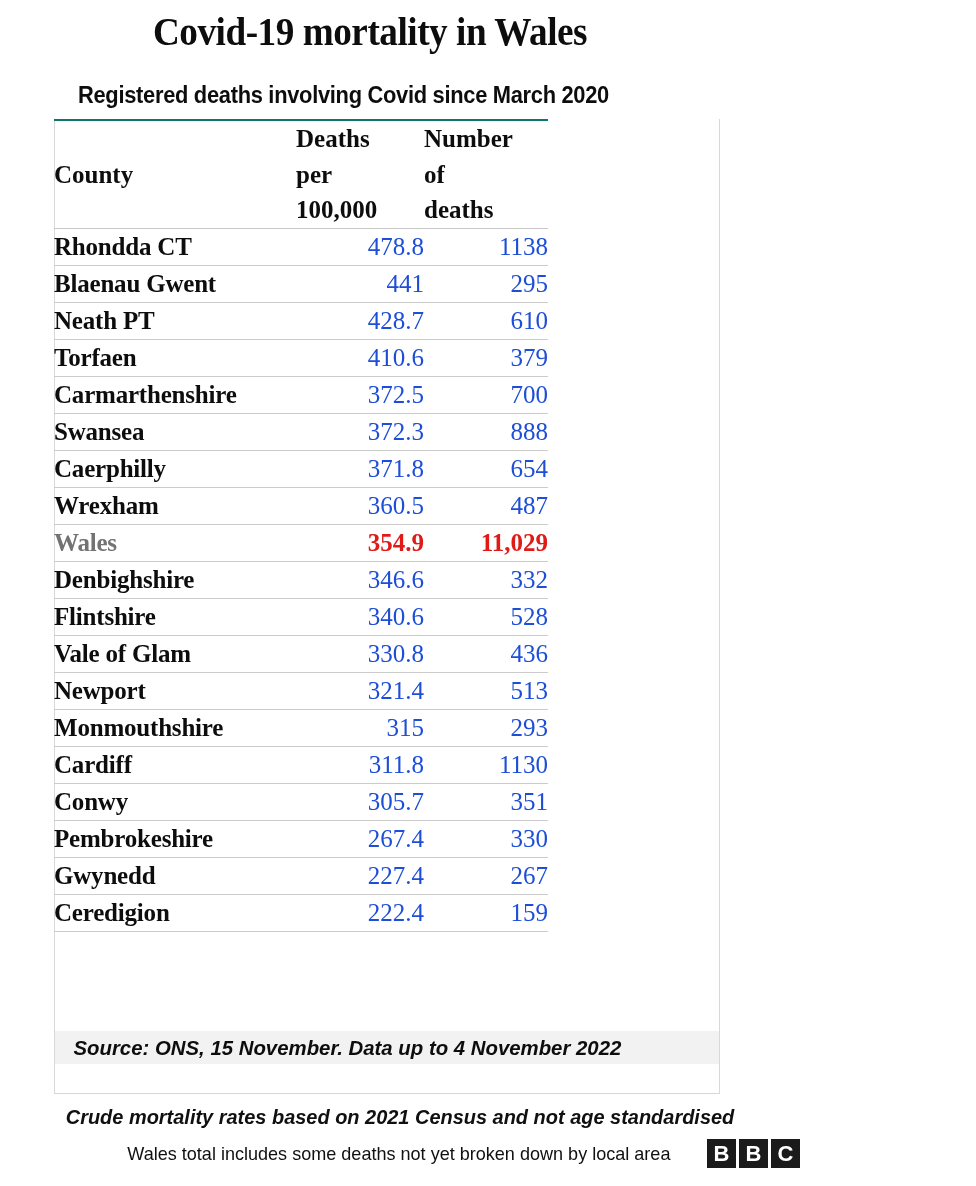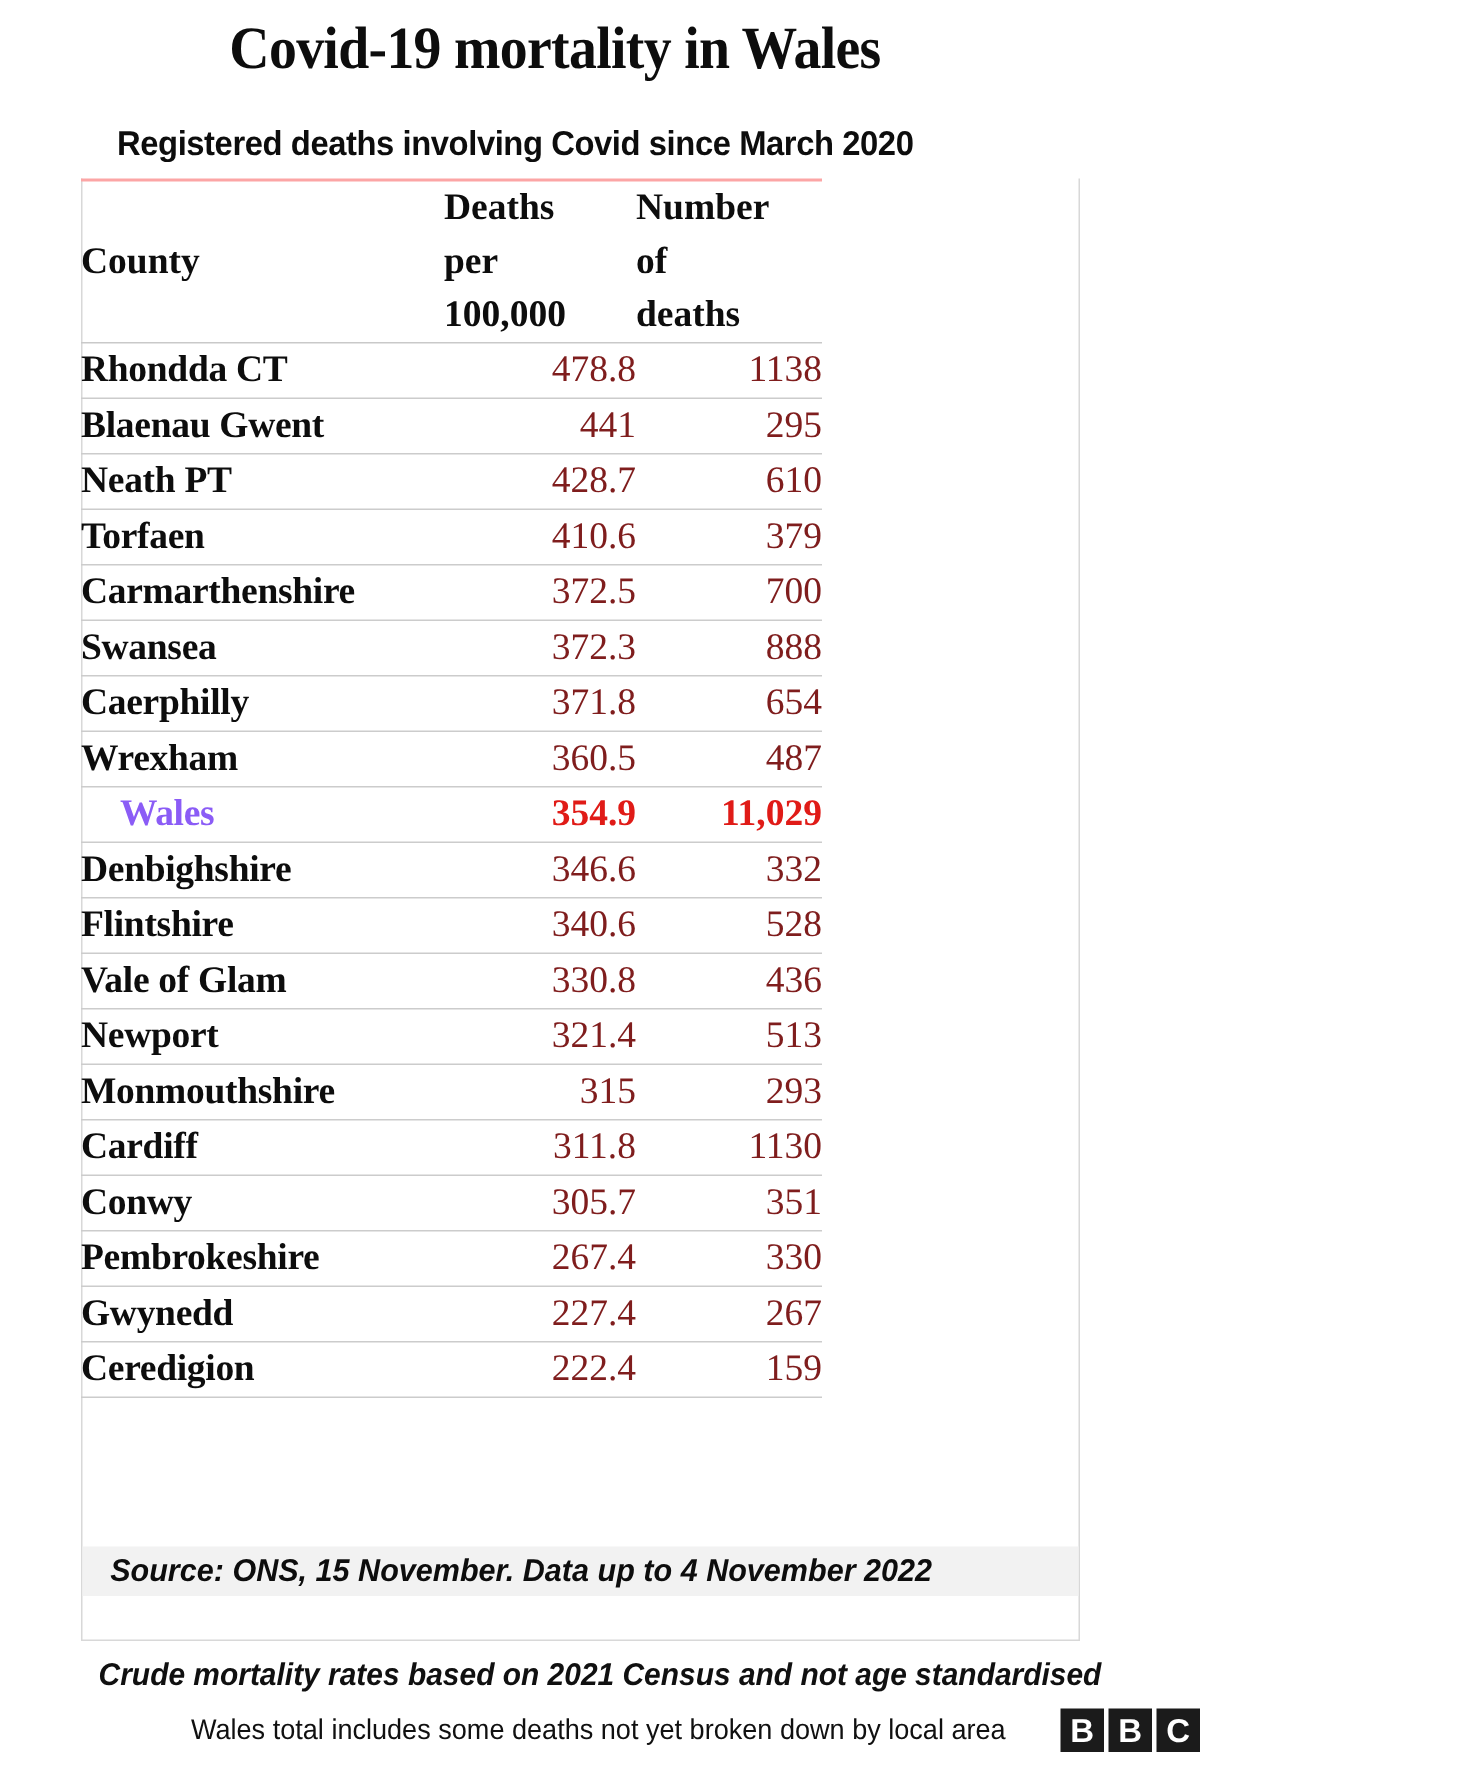--- a/index.html
+++ b/index.html
@@ -86,21 +86,21 @@
 
   table.grid th,
   table.grid td {
     padding: 0;
     vertical-align: middle;
     font-size: 25px;
   }
 
   
   thead tr th {
-    border-top: 2px solid #fca5a5;
+    border-top: 2px solid #0f766e;
     border-bottom: 1px solid #c9c9c9;
     font-weight: bold;
     text-align: left;
     vertical-align: top;
     padding-top: 9px;
     padding-bottom: 9px;
     line-height: 1.42;
     color: #0d0d0d;
   }
   th.h-county { padding-left: 20px; }
@@ -121,29 +121,28 @@
   td.county {
     padding-left: 20px;
     font-weight: bold;
     white-space: nowrap;
     color: #0d0d0d;
     letter-spacing: -0.2px;
   }
   td.rate, td.count {
     text-align: right;
     padding-right: 4px;
-    color: #7f1d1d;
+    color: #1d4ed8;
     font-variant-numeric: lining-nums;
   }
   td.count { padding-right: 6px; }
 
   
   tr.highlight td.county {
-    color: #8b5cf6;
-    padding-left: 26px;
+    color: #737373;
     margin-left: 37px;
   }
   tr.highlight td.rate,
   tr.highlight td.count {
     color: #e01b17;
     font-weight: bold;
   }
 
   
   .source-bar {

